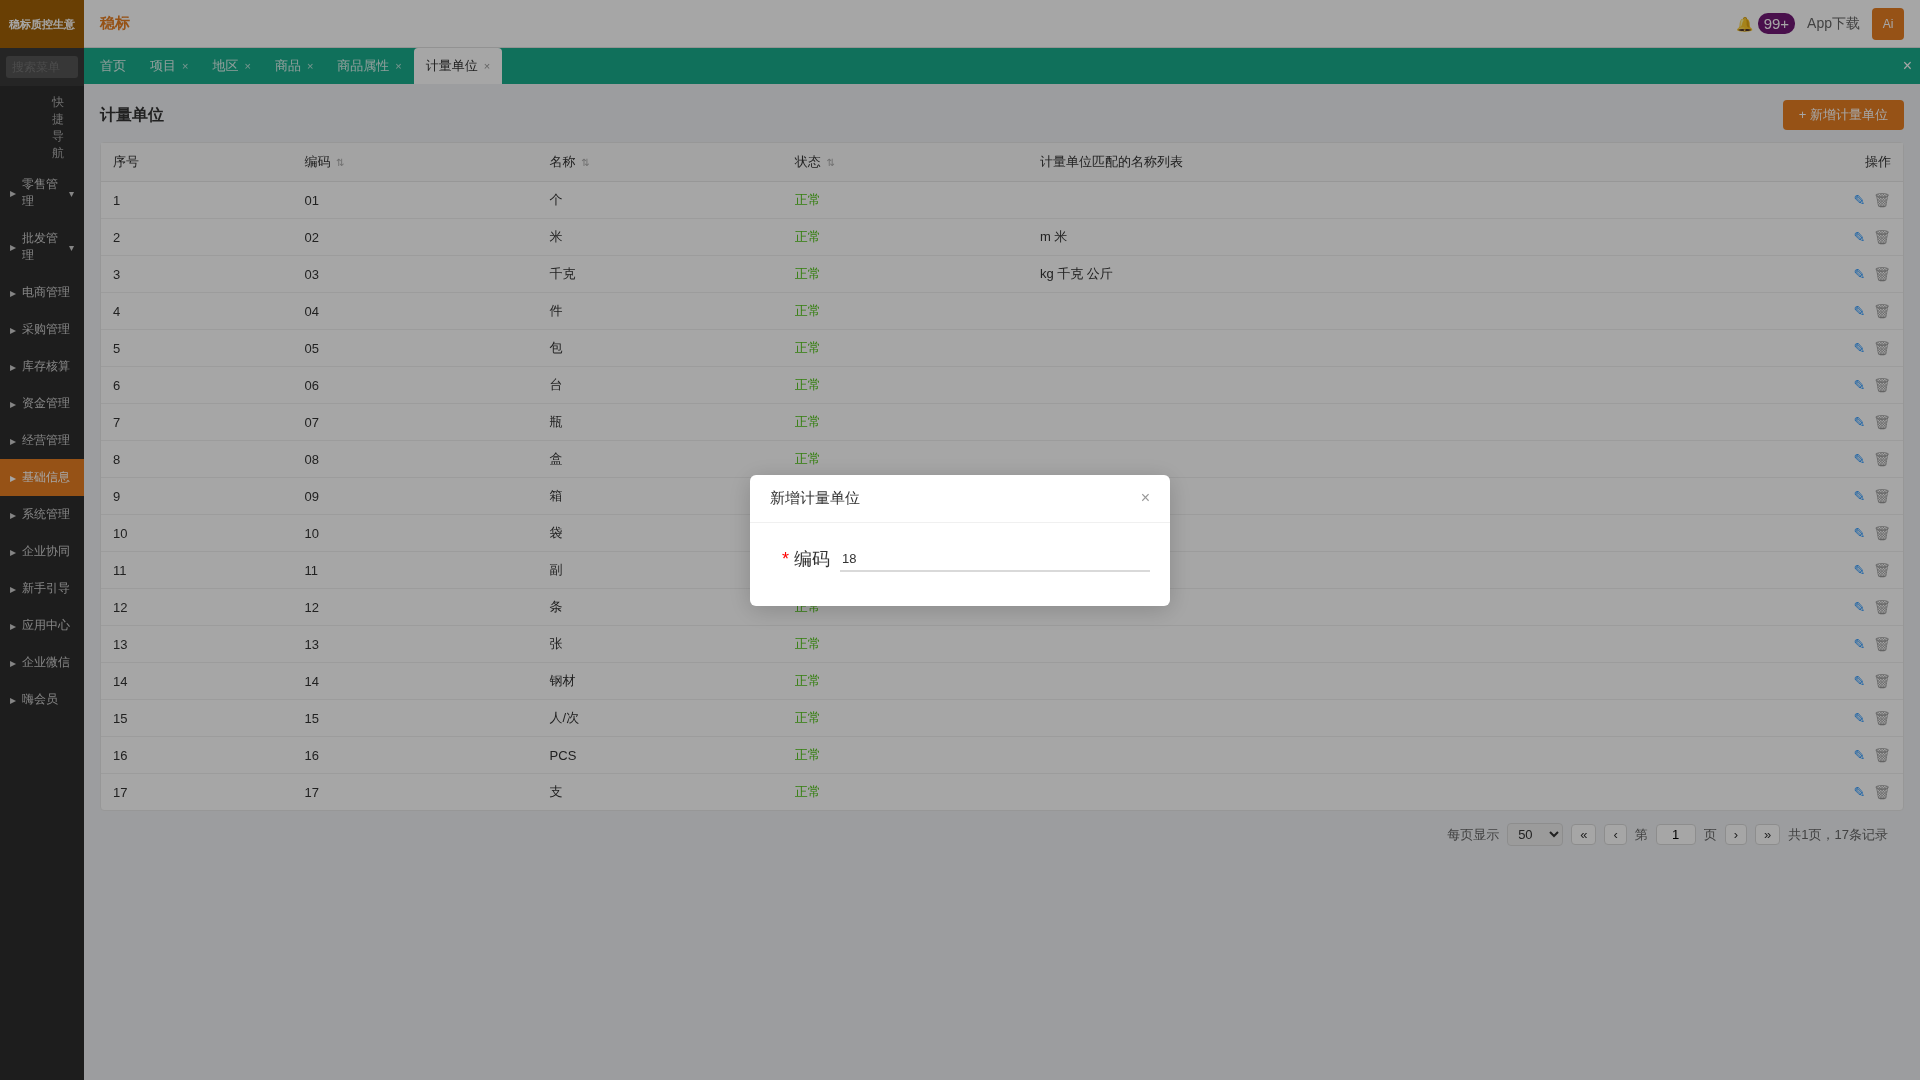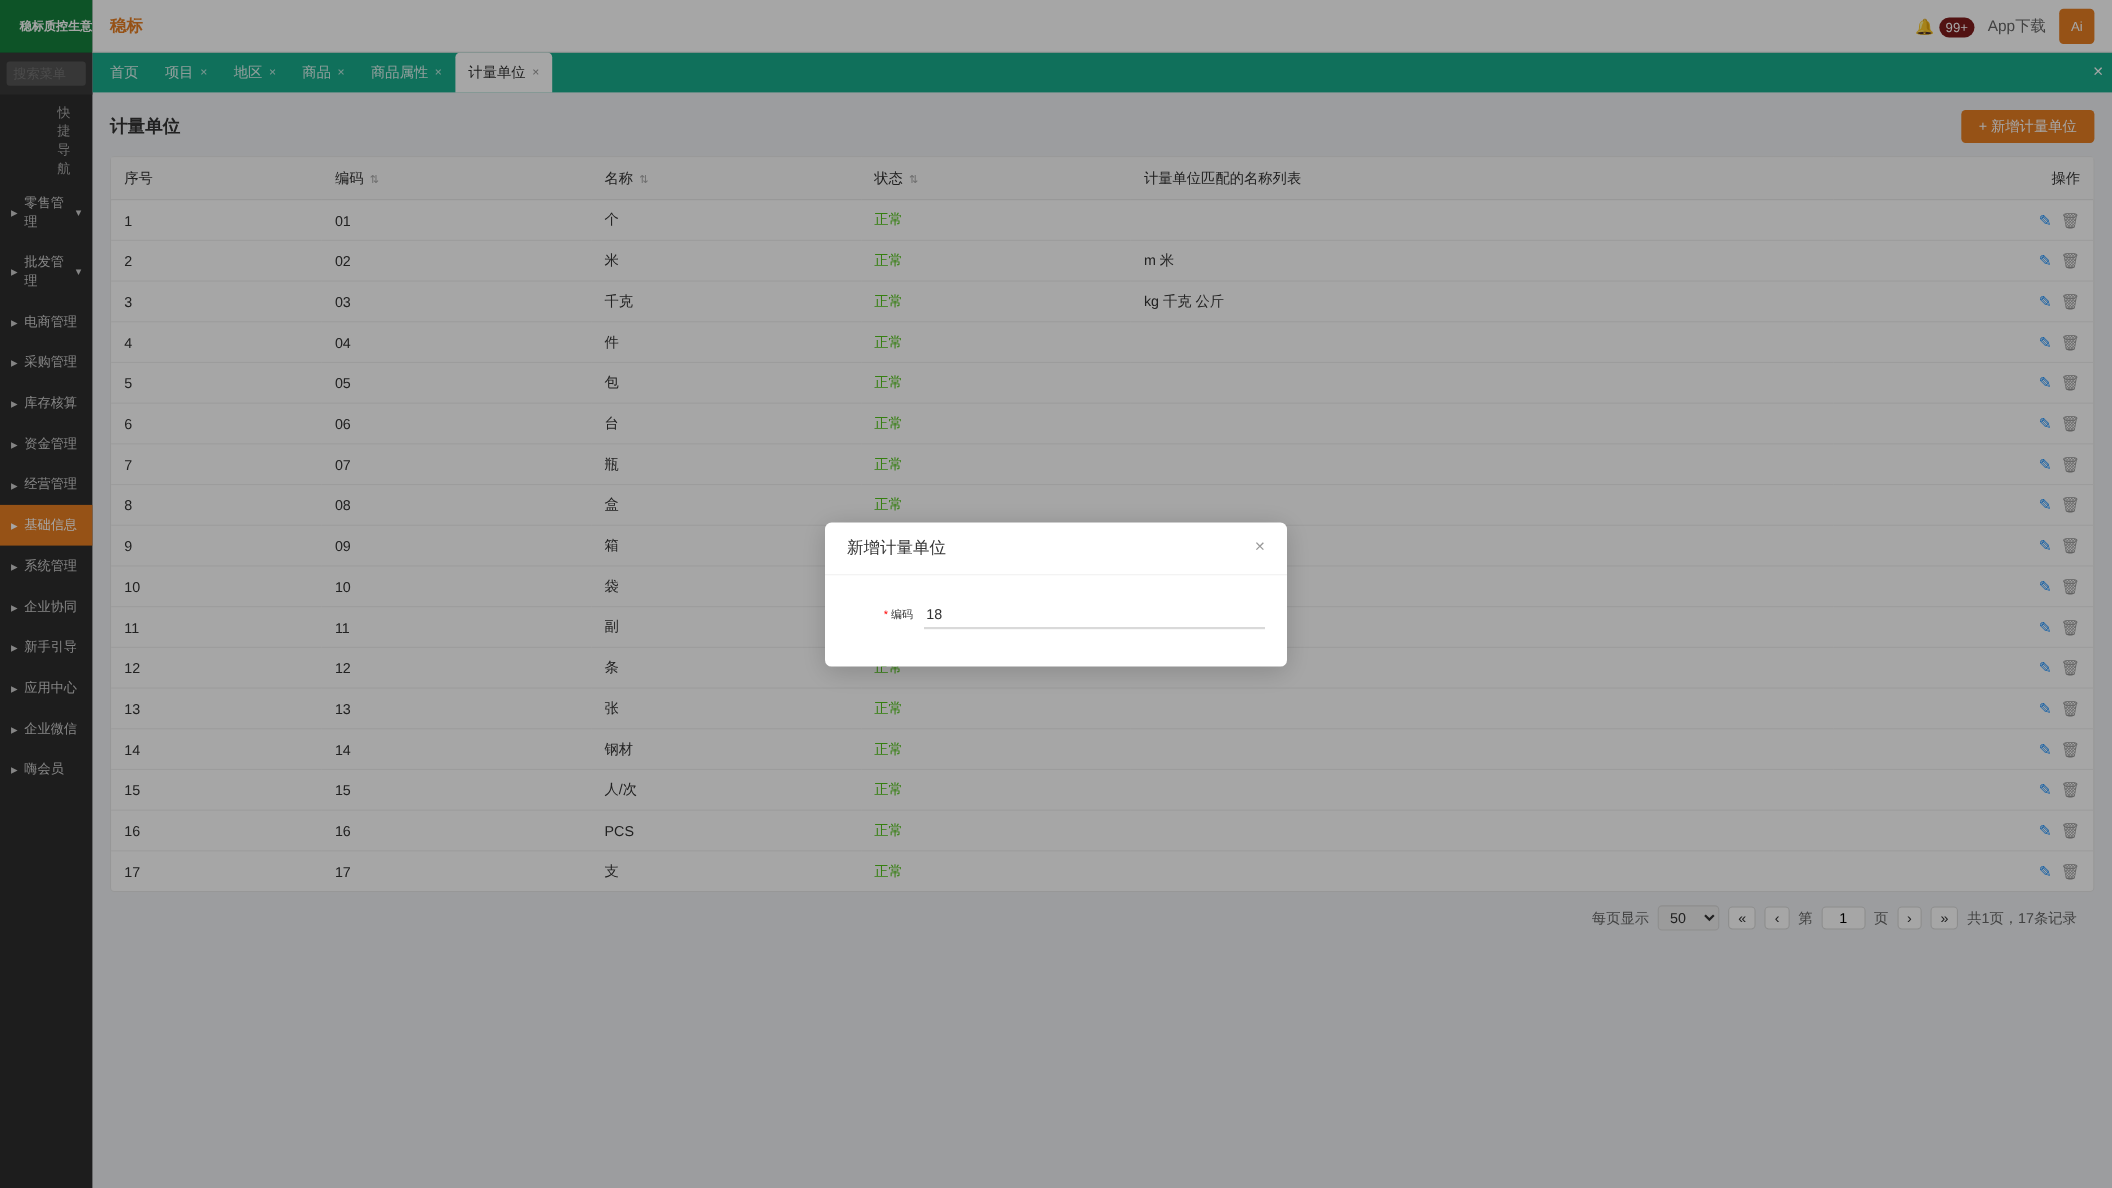--- a/index.html
+++ b/index.html
@@ -8,25 +8,25 @@
     
     .sidebar {
       width: 84px;
       background: #2d2d2d;
       display: flex;
       flex-direction: column;
       flex-shrink: 0;
       height: 100%;
     }
     .sidebar-logo {
-      background: #15803d;
+      background: #a16207;
       height: 48px;
       display: flex;
       align-items: center;
-      justify-content: flex-end;
+      justify-content: center;
       color: #fff;
       font-size: 14px;
       font-weight: bold;
       flex-shrink: 0;
     }
     .sidebar-search {
       padding: 8px 6px;
       background: #3a3a3a;
       flex-shrink: 0;
     }
@@ -78,24 +78,24 @@
       align-items: center;
       padding: 0 16px;
       border-bottom: 1px solid #e0e0e0;
       justify-content: space-between;
       flex-shrink: 0;
     }
     .topbar-left { display: flex; align-items: center; gap: 8px; }
     .topbar-logo { color: #e67e22; font-weight: bold; font-size: 15px; }
     .topbar-right { display: flex; align-items: center; gap: 12px; }
     .topbar-badge {
-      background: #7f1d1d;
+      background: #701a75;
       color: #fff;
       border-radius: 10px;
-      font-size: 12px;
+      font-size: 15px;
       padding: 2px 6px;
     }
     .topbar-icon { color: #666; cursor: pointer; font-size: 14px; }
     .topbar-avatar {
       width: 32px; height: 32px;
       background: #e67e22;
       border-radius: 4px;
       display: flex; align-items: center; justify-content: center;
       color: #fff; font-size: 12px;
     }
@@ -273,21 +273,21 @@
     }
     .form-row {
       display: flex;
       align-items: center;
       margin-bottom: 18px;
       gap: 10px;
     }
     .form-label {
       width: 60px;
       text-align: right;
-      font-size: 10px;
+      font-size: 18px;
       color: #333;
       flex-shrink: 0;
     }
     .form-input {
       flex: 1;
       border: none;
       border-bottom: 2px solid #d9d9d9;
       outline: none;
       font-size: 13px;
       padding: 4px 2px;

